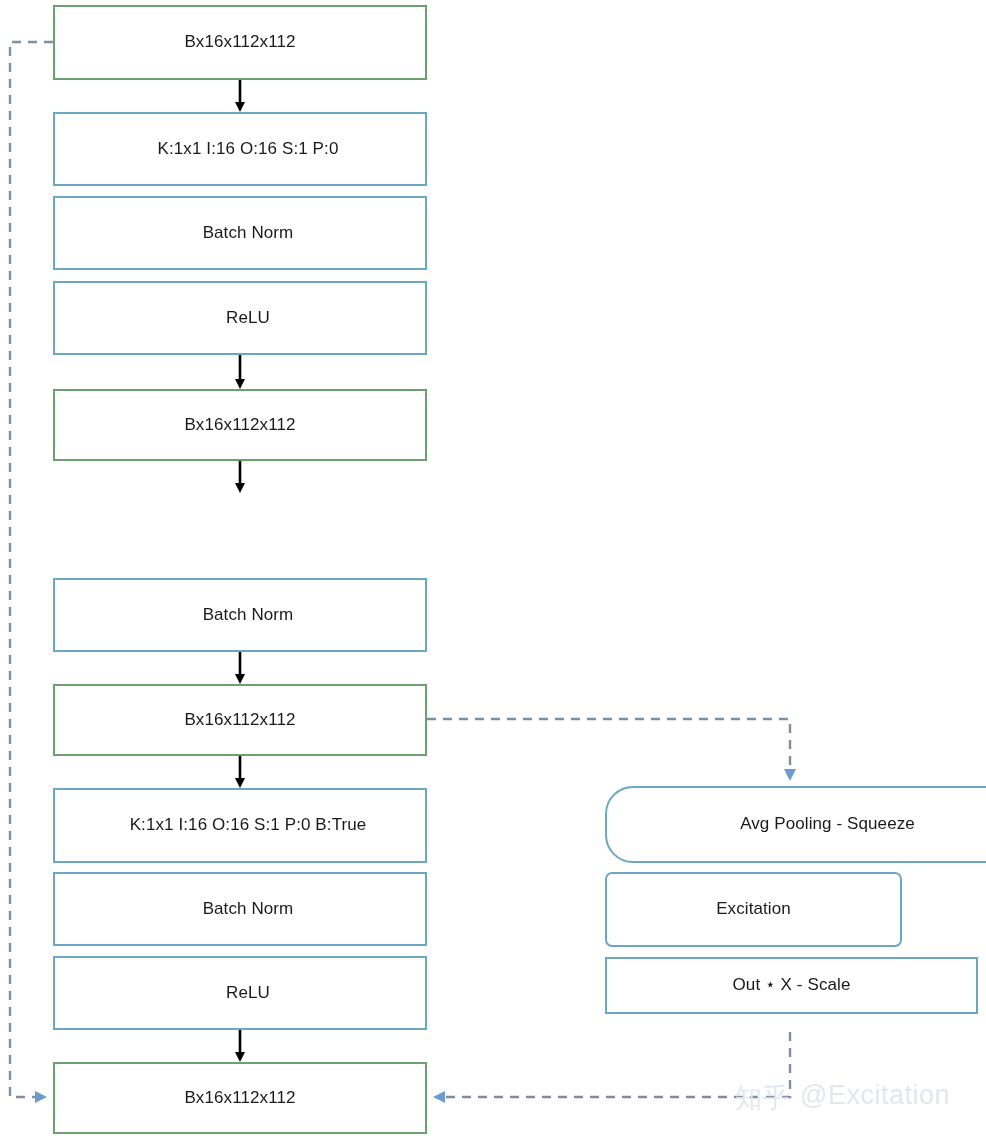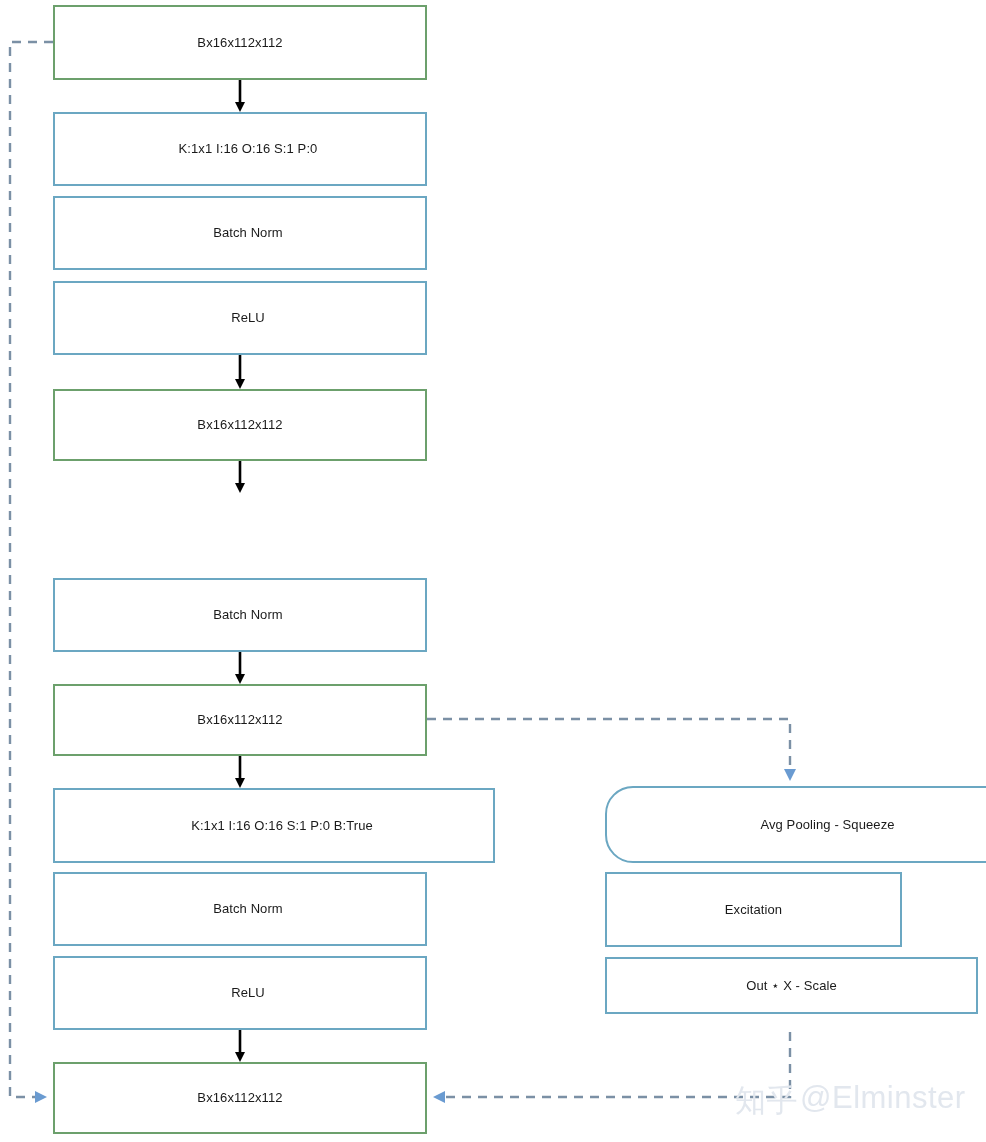--- a/index.html
+++ b/index.html
@@ -19,21 +19,21 @@
     background: #ffffff;
     overflow: hidden;
   }
   .node {
     position: absolute;
     box-sizing: border-box;
     background: #ffffff;
     display: flex;
     align-items: center;
     justify-content: center;
-    font-size: 13px;
+    font-size: 17px;
     color: #1a1a1a;
     letter-spacing: 0.1px;
     line-height: 1.2;
     white-space: nowrap;
   }
   .node.tensor {
     border: 2px solid #6ca06c;
   }
   .node.layer {
     border: 2px solid #6ba7c2;
@@ -45,21 +45,21 @@
   svg.overlay {
     position: absolute;
     left: 0;
     top: 0;
     width: 986px;
     height: 1142px;
     pointer-events: none;
   }
   .watermark {
     position: absolute;
-    font-size: 31px;
+    font-size: 27px;
     color: #e2e7ee;
     letter-spacing: 0.5px;
     white-space: nowrap;
     user-select: none;
   }
   .wm-cn { font-family: "DejaVu Sans", sans-serif; }
 </style>
 </head>
 <body>
 
@@ -73,31 +73,31 @@
 
   <div class="node layer" style="left:53px; top:281px; width:374px; height:74px;">ReLU</div>
 
   <div class="node tensor" style="left:53px; top:389px; width:374px; height:72px;">Bx16x112x112</div>
 
 
   <div class="node layer" style="left:53px; top:578px; width:374px; height:74px;">Batch Norm</div>
 
   <div class="node tensor" style="left:53px; top:684px; width:374px; height:72px;">Bx16x112x112</div>
 
-  <div class="node layer" style="left:53px; top:788px; width:442px; height:75px;">K:1x1 I:16 O:16 S:1 P:0 B:True</div>
+  <div class="node layer" style="left:53px; top:788px; width:374px; height:75px;">K:1x1 I:16 O:16 S:1 P:0 B:True</div>
 
   <div class="node layer" style="left:53px; top:872px; width:374px; height:74px;">Batch Norm</div>
 
   <div class="node layer" style="left:53px; top:956px; width:374px; height:74px;">ReLU</div>
 
   <div class="node tensor" style="left:53px; top:1062px; width:374px; height:72px;">Bx16x112x112</div>
 
   <div class="node se" style="left:605px; top:786px; width:445px; height:77px;border-radius:28px;">Avg Pooling - Squeeze</div>
 
-  <div class="node se" style="left:605px; top:872px; width:297px; height:75px;">Excitation</div>
+  <div class="node se" style="left:605px; top:872px; width:297px; height:75px;border-radius:7px;">Excitation</div>
 
   <div class="node se" style="left:605px; top:957px; width:373px; height:57px;">Out ⋆ X - Scale</div>
 
   <svg class="overlay" viewBox="0 0 986 1142">
     <defs>
       <marker id="solidArrow" markerWidth="11" markerHeight="11" refX="1" refY="5.5" orient="auto" markerUnits="userSpaceOnUse">
         <path d="M0,0.5 L10,5.5 L0,10.5 z" fill="#000000"></path>
       </marker>
       <marker id="blueArrow" markerWidth="13" markerHeight="13" refX="1" refY="6.5" orient="auto" markerUnits="userSpaceOnUse">
         <path d="M0,0.5 L12,6.5 L0,12.5 z" fill="#6a9bd1"></path>
@@ -120,15 +120,15 @@
     <g stroke="#7b90a5" stroke-width="2.4" fill="none" stroke-dasharray="9 7">
       <path d="M427,719 L790,719 L790,770" marker-end="url(#blueArrow)"></path>
     </g>
 
     <g stroke="#7b90a5" stroke-width="2.4" fill="none" stroke-dasharray="9 7">
       <path d="M790,1032 L790,1097 L444,1097" marker-end="url(#blueArrow)"></path>
     </g>
   </svg>
 
   <div class="watermark wm-cn" style="left:735px; top:1080px;">知乎</div>
-  <div class="watermark" style="left:800px; top:1080px;">@Elminster</div>
+  <div class="watermark" style="left:800px; top:1080px;">@Excitation</div>
 
 </div>
 
 </body></html>

